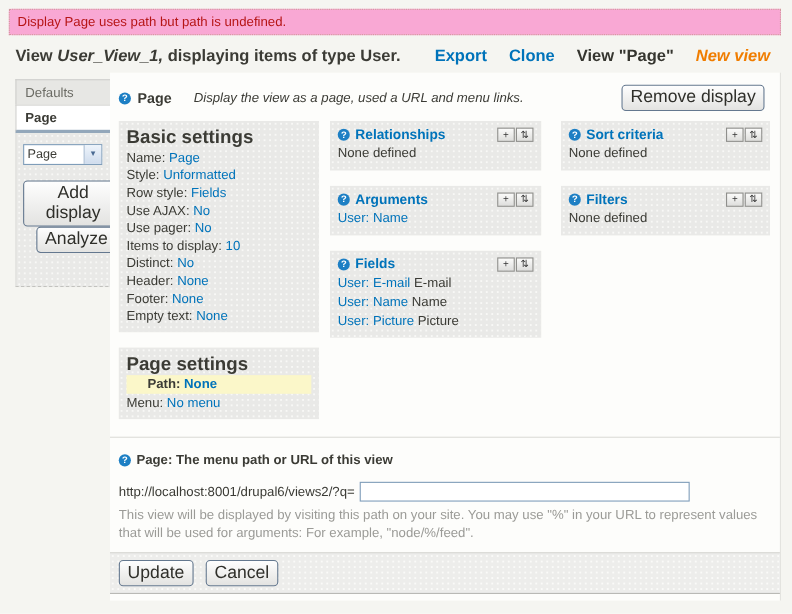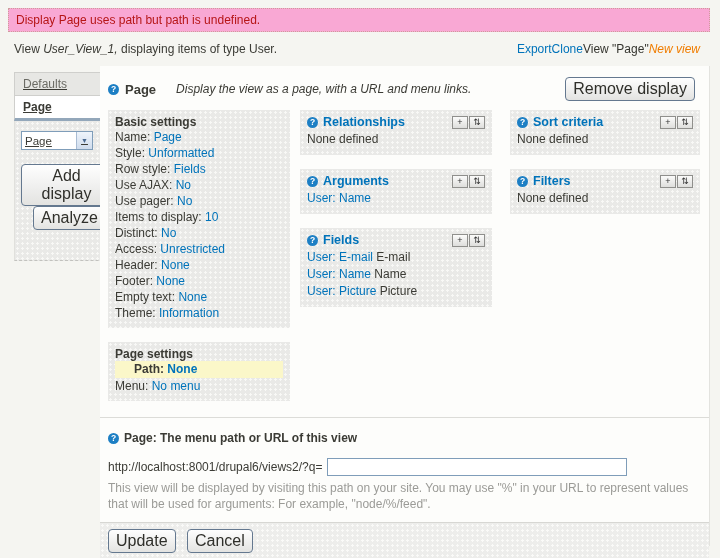--- a/index.html
+++ b/index.html
@@ -17,29 +17,29 @@
     background-size:5px 5px;
   }
   
   .error-box {
     position:absolute; left:8px; top:8px; width:702px; padding:4px 7px;
     background:#f9a8d4; border:1px dotted #cf9c9c; color:#b61516;
   }
   
   .view-header {
     position:absolute; left:14px; top:42px; width:696px;
-    display:flex; align-items:baseline; font-weight:normal; font-size:12px;
+    display:flex; align-items:baseline; font-weight:bold; font-size:15px;
   }
   .view-title em { font-style:italic; }
-  .view-actions { margin-left:auto; display:flex; padding-right:10px; }
+  .view-actions { margin-left:auto; display:flex; gap:20px; padding-right:10px; }
   .act-blue { color:#0073ba; }
   .act-dark { color:#35352f; }
   .act-orange { color:#f07d00; font-style:italic; }
   
-  .sidebar { position:absolute; left:14px; top:72px; width:105px;text-decoration:underline; }
+  .sidebar { position:absolute; left:14px; top:72px; width:105px; }
   .tab { padding:4px 8px; border:1px solid #cfcfcc; font-size:12px; }
   .tab-defaults { background:#e7e7e4; color:#6b6b64; border-bottom:none; cursor:pointer; }
   .tab-page { background:#fff; font-weight:bold; color:#3a3a34; border-bottom:3px solid #93a7ba; cursor:pointer; }
   .sidebar-panel {
     border:1px solid #e0e0dc; border-top:none; border-bottom:1px dashed #c2c2be;
     padding:10px 6px 18px; height:140px;
   }
   .select-box {
     width:72px; height:19px; background:#fff; border:1px solid #7f9db9;
     display:flex; align-items:center; font-size:11.5px; cursor:pointer;
@@ -70,21 +70,21 @@
   }
   .display-title { font-weight:bold; font-size:13px; margin-left:6px; }
   .display-desc { font-style:italic; margin-left:20px; }
   .remove-btn { margin-left:auto; margin-right:4px; }
   
   .columns { display:flex; padding:2px 0 0 8px; align-items:flex-start; }
   .col1 { width:182px; margin-right:10px; }
   .col2 { width:192px; margin-right:18px; }
   .col3 { width:190px; }
   .box { padding:5px 7px 7px; margin-bottom:14px; }
-  .box-title { font-weight:bold; font-size:12px; }
+  .box-title { font-weight:bold; font-size:17px; }
   .setting-row { line-height:16px; white-space:nowrap; }
   .cat-header { display:flex; align-items:center; margin-bottom:2px; }
   .cat-title { color:#0073ba; font-weight:bold; font-size:12.5px; margin-left:5px; cursor:pointer; }
   .mini-btns { margin-left:auto; display:flex; }
   .mini-btn {
     width:16px; height:13px; border:1px solid #8f8f8c; margin-left:1px;
     background:linear-gradient(#fbfbfa,#dededc); font-size:9px; line-height:11px;
     text-align:center; color:#333; cursor:pointer; padding:0;
   }
   .cat-item { line-height:17px; white-space:nowrap; }
@@ -142,41 +142,39 @@
     <br>
     <button class="btn analyze-btn">Analyze</button>
   </div>
 </div>
 
 <div class="main">
 
   <div class="display-header">
     <span class="q-icon">?</span>
     <span class="display-title">Page</span>
-    <span class="display-desc">Display the view as a page, with a URL and menu links.</span>
+    <span class="display-desc">Display the view as a page, used a URL and menu links.</span>
     <button class="btn remove-btn">Remove display</button>
   </div>
 
   <div class="columns">
 
     <div class="col1">
       <div class="box dotted">
         <div class="box-title">Basic settings</div>
         <div class="setting-row"><span>Name:</span> <a class="link">Page</a></div>
         <div class="setting-row"><span>Style:</span> <a class="link">Unformatted</a></div>
         <div class="setting-row"><span>Row style:</span> <a class="link">Fields</a></div>
         <div class="setting-row"><span>Use AJAX:</span> <a class="link">No</a></div>
         <div class="setting-row"><span>Use pager:</span> <a class="link">No</a></div>
         <div class="setting-row"><span>Items to display:</span> <a class="link">10</a></div>
         <div class="setting-row"><span>Distinct:</span> <a class="link">No</a></div>
-        <div class="setting-row"><span>Access:</span> <a class="link">Unrestricted</a></div>
         <div class="setting-row"><span>Header:</span> <a class="link">None</a></div>
         <div class="setting-row"><span>Footer:</span> <a class="link">None</a></div>
         <div class="setting-row"><span>Empty text:</span> <a class="link">None</a></div>
-        <div class="setting-row"><span>Theme:</span> <a class="link">Information</a></div>
       </div>
 
       <div class="box dotted">
         <div class="box-title">Page settings</div>
         <div class="path-row">
           <span>Path:</span>
           <a class="link">None</a>
         </div>
         <div class="setting-row">
           <span>Menu:</span>

